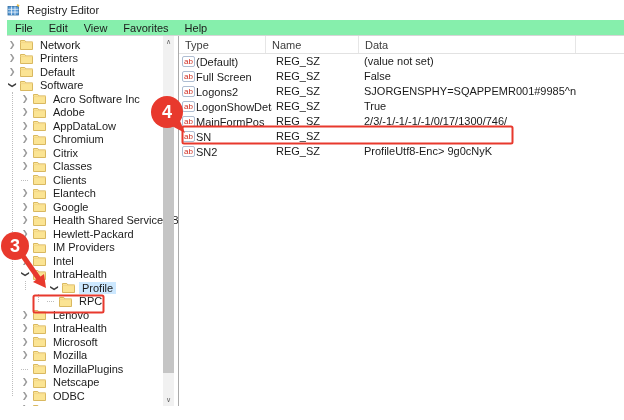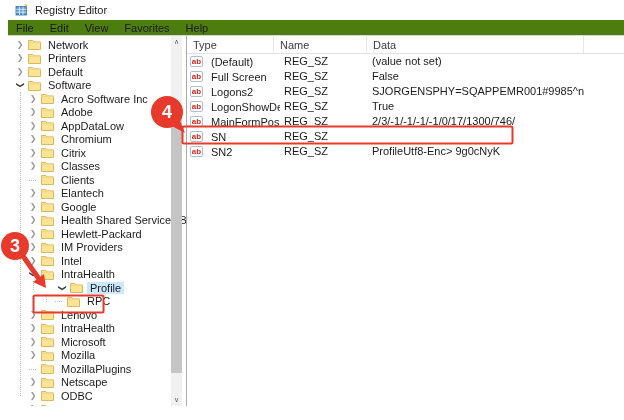--- a/index.html
+++ b/index.html
@@ -3,29 +3,29 @@
 <meta charset="utf-8">
 <style>
   :root { --accent:#e8392d; --selection:#cce8ff; }
   * { box-sizing:border-box; }
   html,body { margin:0; padding:0; }
   body {
     width:624px; height:420px; overflow:hidden; position:relative;
     background:#ffffff; color:#1b1b1b;
     font-family:"Liberation Sans", sans-serif; font-size:11px;
   }
-  .window { width:624px; height:420px; position:relative; background:#fff;padding-left:8px; }
+  .window { width:624px; height:420px; position:relative; background:#fff; }
 
   
   .titlebar { height:20px; display:flex; align-items:center; padding-left:7px; background:#fff; }
   .app-icon { margin-right:7px; flex:none; }
   .title-text { font-size:11px; color:#1b1b1b; }
 
   
-  .menubar { height:16px; display:flex; align-items:center; border-bottom:1px solid #d6d6d6; padding-left:0; background:#4d7c0f; }
+  .menubar { height:16px; display:flex; align-items:center; border-bottom:1px solid #d6d6d6; padding-left:0; background:#86efac;margin-left:7px; }
   .menu-item { padding:0 8px; color:#1b1b1b; cursor:default; }
 
   
   .addressbar { height:12px; line-height:12px; border-bottom:1px solid #d6d6d6; padding-left:5px; display:flex; align-items:center; white-space:nowrap; }
 
   
   .main { display:flex; height:370px; }
 
   .tree-pane {
     width:179px; flex:none; position:relative; overflow:hidden;
@@ -54,23 +54,23 @@
   .hcol { display:flex; align-items:center; padding-left:6px; border-right:1px solid #e6e6e6; }
   .col0 { width:93px; flex:none; }
   .col1 { width:87px; flex:none; }
   .col2 { width:217px; flex:none; }
   .list-row { display:flex; height:15px; align-items:center; white-space:nowrap; }
   .cell { overflow:hidden; white-space:nowrap; display:flex; align-items:center; }
   .cell.col0 { padding-left:3px; }
   .cell.col1 { padding-left:4px; display:block; line-height:15px; }
   .cell.col2 { padding-left:5px; display:block; line-height:15px; }
   .ab-icon {
-    width:13px; height:11px; flex:none; margin-right:8px;
+    width:13px; height:11px; flex:none; margin-right:1px;
     border:1px solid #aebdd2; border-radius:2px; background:#fff;
-    color:#cf2b1f; font-size:8px; font-weight:bold; line-height:9px;
+    color:#cf2b1f; font-size:8px; font-weight:normal; line-height:9px;
     display:flex; align-items:center; justify-content:center;
   }
 
   
   .overlay { position:absolute; left:0; top:0; pointer-events:none; }
   .hl-box { fill:none; stroke:var(--accent); stroke-width:2; }
   .badge { fill:var(--accent); }
   .badge-num { fill:#ffffff; font-family:"Liberation Sans",sans-serif; font-size:18px; font-weight:bold; }
   .arrow-line { stroke:var(--accent); stroke-width:5; }
   .arrow-head, .badge-tail { fill:var(--accent); }

